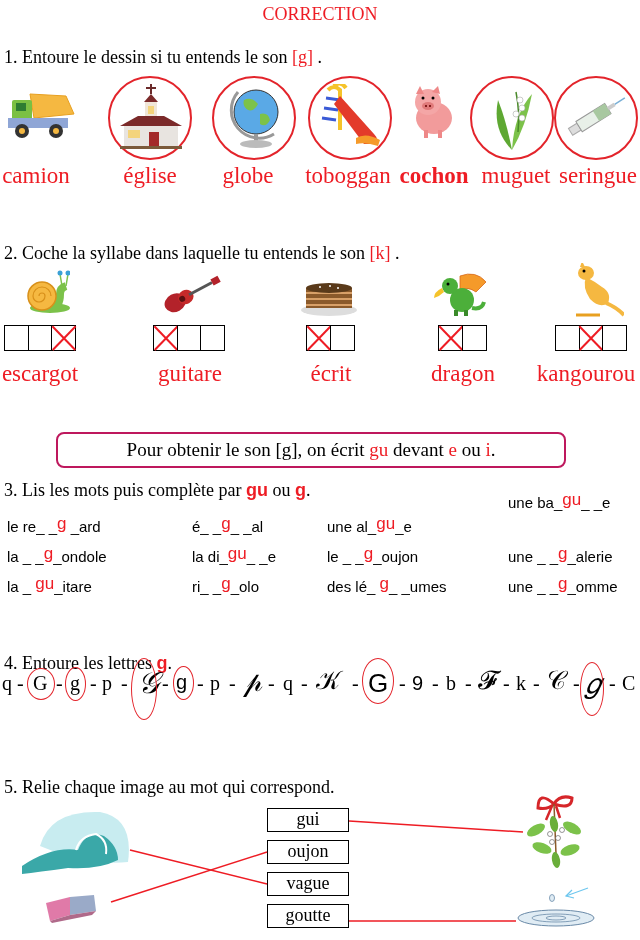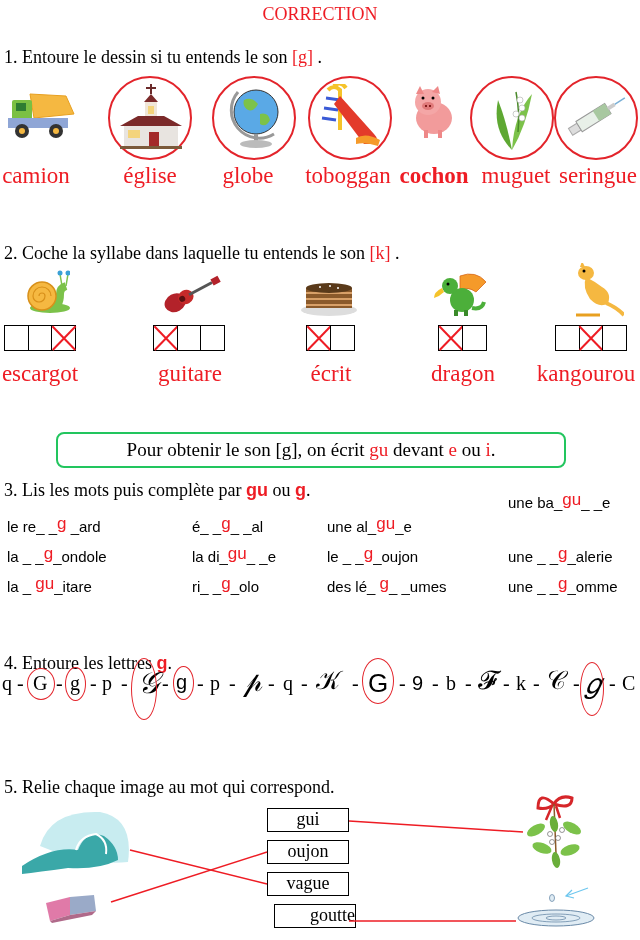--- a/index.html
+++ b/index.html
@@ -18,21 +18,21 @@
   
   .boxes { display: flex; height: 26px; }
   .box { width: 25px; height: 26px; border: 1.5px solid #000; margin-left: -1.5px; position: relative; background: #fff; }
   .box:first-child { margin-left: 0; }
   .box.x::before, .box.x::after {
     content: ""; position: absolute; left: 50%; top: 50%; width: 33px; height: 1.5px; background: #ee1c24;
   }
   .box.x::before { transform: translate(-50%, -50%) rotate(46deg); }
   .box.x::after { transform: translate(-50%, -50%) rotate(-46deg); }
 
-  .rule-box { left: 56px; top: 432px; width: 510px; height: 36px; border: 2px solid #22c55e; border-radius: 8px;
+  .rule-box { left: 56px; top: 432px; width: 510px; height: 36px; border: 2px solid #be185d; border-radius: 8px;
               font-size: 19px; text-align: center; line-height: 32px; }
 
   
   .fill { font-family: "Liberation Sans", sans-serif; font-size: 15px; }
   .fill .ans { color: #ee1c24; font-size: 17px; position: relative; top: -3px; }
 
   
   .letters { left: 0; top: 664px; width: 640px; height: 60px; font-size: 20px; white-space: nowrap; }
   .letter-ring { position: absolute; border: 1.5px solid #e3242b; border-radius: 50%; }
 
@@ -332,21 +332,21 @@
   <svg width="54" height="30" viewBox="0 0 54 30">
     <polygon points="2,10 26,4 26,22 6,28" fill="#e07aa8"></polygon>
     <polygon points="26,4 50,2 52,18 26,22" fill="#9aaac8"></polygon>
     <polygon points="6,28 26,22 52,18 48,22 8,30" fill="#b06a8a"></polygon>
   </svg>
 </div>
 
 <div class="abs word-box" style="left:267px; top:808px;">gui</div>
 <div class="abs word-box" style="left:267px; top:840px;">oujon</div>
 <div class="abs word-box" style="left:267px; top:872px;">vague</div>
-<div class="abs word-box" style="left:274px; top:904px;text-align:right;">goutte</div>
+<div class="abs word-box" style="left:267px; top:904px;">goutte</div>
 
 <div class="abs" style="left:522px; top:794px; width:64px; height:74px;">
   <svg width="64" height="74" viewBox="0 0 64 74">
     <path d="M32,10 q-16,-14 -16,4 q10,2 16,-4 q6,-10 18,-6 q0,12 -18,6z" fill="none" stroke="#d6262a" stroke-width="3"></path>
     <path d="M30,12 l-6,14 M34,12 l4,12" stroke="#d6262a" stroke-width="2.5"></path>
     <line x1="32" y1="10" x2="34" y2="60" stroke="#8a5a2a" stroke-width="1.5"></line>
     <ellipse cx="14" cy="36" rx="10" ry="5" fill="#7cc24a" transform="rotate(-30 14 36)"></ellipse>
     <ellipse cx="50" cy="34" rx="10" ry="5" fill="#7cc24a" transform="rotate(30 50 34)"></ellipse>
     <ellipse cx="20" cy="54" rx="10" ry="5" fill="#7cc24a" transform="rotate(20 20 54)"></ellipse>
     <ellipse cx="48" cy="56" rx="10" ry="5" fill="#7cc24a" transform="rotate(-20 48 56)"></ellipse>

